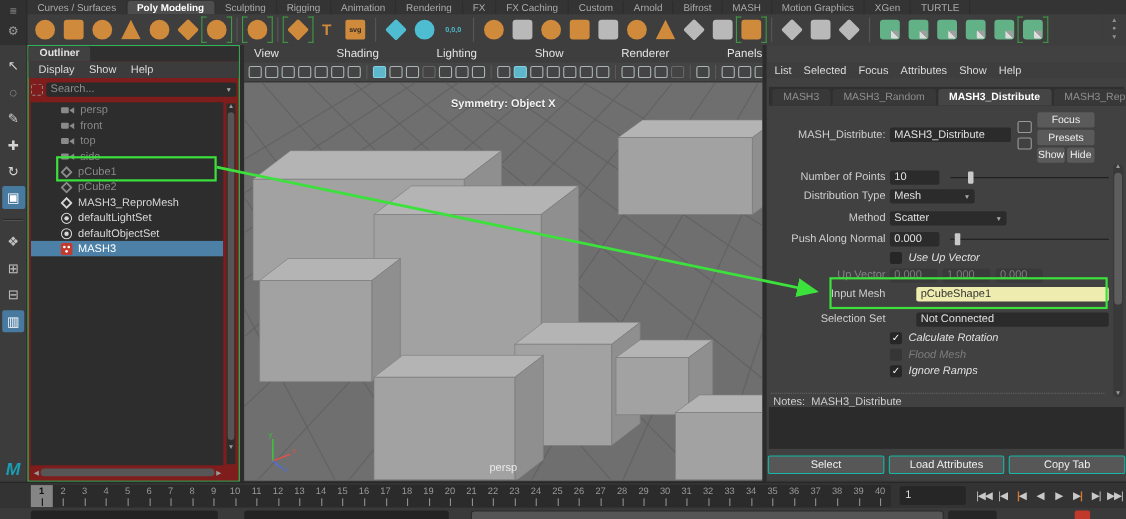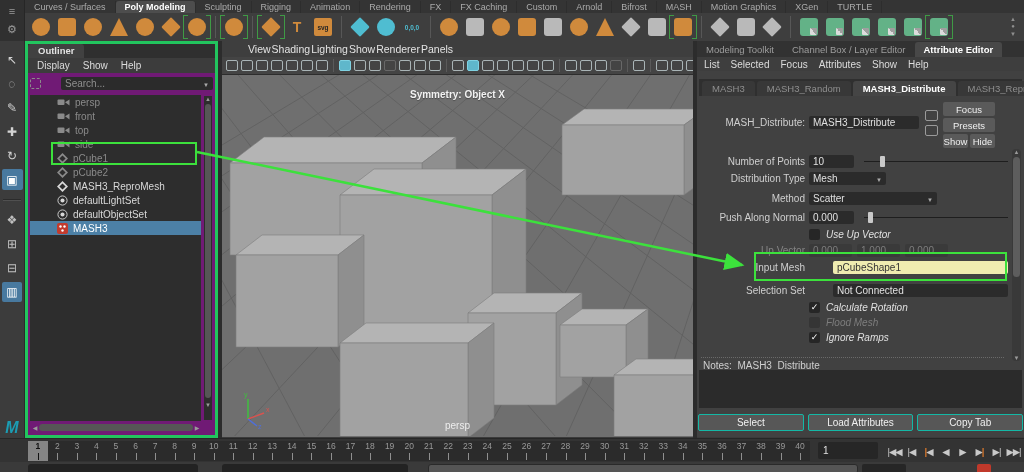--- a/index.html
+++ b/index.html
@@ -40,45 +40,45 @@
   .tb-div{margin:9px 3px;border-top:1px solid #2b2b2b;border-bottom:1px solid #505050;}
   #layouts{display:flex;flex-direction:column;align-items:center;gap:4px;}
   .layout{width:20px;height:20px;display:flex;align-items:center;justify-content:center;color:#c0c0c0;font-size:12px;border-radius:2px;}
   .layout.active{background:#48799f;color:#fff;}
   #maya-logo{position:absolute;bottom:1px;left:0;right:0;text-align:center;font-size:16px;font-weight:bold;font-style:italic;color:#1b9db4;}
 
   
   .vsplit{position:absolute;top:41px;bottom:34px;width:4px;background:#2c2c2c;}
 
   
-  #outliner{position:absolute;left:25px;top:41px;width:193px;bottom:34px;background:#701a75;border:3px solid #22c55e;}
+  #outliner{position:absolute;left:25px;top:41px;width:193px;bottom:34px;background:#7f1d1d;border:1px solid #22c55e;}
   .otl-tabstrip{height:14px;background:#2f2f2f;display:flex;}
   .otl-tab{padding:1px 10px;background:#414141;color:#e2e2e2;font-size:9.5px;font-weight:bold;border-radius:3px 3px 0 0;}
   .otl-menus{height:15px;background:#3c3c3c;display:flex;align-items:center;gap:13px;padding-left:9px;color:#dcdcdc;font-size:10px;}
   .otl-search{position:absolute;left:2px;right:2px;top:32px;height:15px;display:flex;align-items:center;gap:3px;}
   .otl-sicon{width:11px;height:11px;border:1px dashed #8a8a8a;border-radius:2px;flex:none;}
-  .otl-sfield{flex:1;height:13px;background:#2b2b2b;border-radius:2px;display:flex;align-items:center;padding:0 4px;color:#8f8f8f;margin-left:17px;}
+  .otl-sfield{flex:1;height:13px;background:#2b2b2b;border-radius:2px;display:flex;align-items:center;padding:0 4px;color:#8f8f8f;}
   .otl-sfield .dd{margin-left:auto;}
   .dd::after{content:"▼";font-size:6px;color:#aaa;}
   .otl-tree{position:absolute;left:2px;right:14px;top:51px;bottom:14px;background:#2d2d2d;overflow:hidden;}
   .otl-row{height:14px;display:flex;align-items:center;gap:5px;padding-left:27px;color:#d8d8d8;white-space:nowrap;}
   .otl-row.dim{color:#8a8a8a;}
   .otl-row.selected{background:#4c80a6;color:#fff;}
   .oicon{display:flex;align-items:center;flex:none;}
   .otl-vscroll{position:absolute;right:3px;top:52px;bottom:15px;width:8px;background:#2d2d2d;}
   .otl-vscroll .thumb{position:absolute;left:1px;right:1px;top:8px;bottom:22px;background:#565656;border-radius:4px;}
   .otl-vscroll .arr{position:absolute;left:0;right:0;text-align:center;font-size:6px;color:#9a9a9a;}
   .otl-vscroll .arr.up{top:0;} .otl-vscroll .arr.down{bottom:12px;}
   .otl-hscroll{position:absolute;left:3px;right:14px;bottom:3px;height:9px;display:flex;align-items:center;}
   .otl-hscroll .harr{font-size:6px;color:#9a9a9a;width:8px;text-align:center;}
   .otl-hscroll .hthumb{flex:1;height:7px;background:#565656;border-radius:4px;}
 
   
   #viewport{position:absolute;left:222px;top:41px;width:471px;bottom:35px;background:#434343;}
-  .vp-menus{height:16px;display:flex;align-items:center;gap:1px;padding-left:26px;background:#3e3e3e;color:#e3e3e3;font-size:10.5px;}
+  .vp-menus{height:16px;display:flex;align-items:center;gap:15px;padding-left:9px;background:#3e3e3e;color:#e3e3e3;font-size:10.5px;justify-content:space-between;}
   .vp-icons{height:18px;background:#444444;border-bottom:1px solid #2d2d2d;display:flex;align-items:center;gap:3px;padding-left:4px;overflow:hidden;}
   .vicon{width:12px;height:11px;border:1px solid #a9b4b6;border-radius:2px;flex:none;}
   .vicon.sel{background:#5fb7cb;border-color:#7fd2e2;}
   .vicon.dim{border-color:#686868;}
   .vicon-sep{width:1px;height:13px;background:#5a5a5a;margin:0 2px;flex:none;}
   .vp-scene{position:absolute;left:0;right:0;top:34px;bottom:0;background:#6f6f6f;overflow:hidden;}
   #scene-svg{position:absolute;left:0;top:0;}
   .hud{position:absolute;top:14px;left:0;right:0;text-align:center;color:#f2f2f2;font-weight:bold;font-size:10px;text-shadow:0 1px 1px #00000055;}
   .cam{position:absolute;bottom:6px;left:0;right:0;text-align:center;color:#ededed;font-size:10px;}
   .gizmo{position:absolute;left:8px;bottom:8px;}
@@ -536,25 +536,20 @@
         <line x1="18" y1="30" x2="34" y2="24" stroke="#d9534f" stroke-width="1.5"></line>
         <line x1="18" y1="30" x2="27" y2="37" stroke="#4f6fd9" stroke-width="1.5"></line>
         <text x="14" y="8" fill="#3fbf3f" font-size="7">y</text>
         <text x="36" y="23" fill="#d9534f" font-size="7">x</text>
         <text x="28" y="40" fill="#4f6fd9" font-size="7">z</text>
       </svg>
     </div>
   </div>
 
   <div id="attr">
-    <div class="ae-ptabs" id="ae-ptabs">
-        <div class="ae-ptab">Modeling Toolkit</div>
-        <div class="ae-ptab">Channel Box / Layer Editor</div>
-        <div class="ae-ptab active">Attribute Editor</div>
-      </div>
     <div class="ae-menus" id="ae-menus">
         <span>List</span>
         <span>Selected</span>
         <span>Focus</span>
         <span>Attributes</span>
         <span>Show</span>
         <span>Help</span>
       </div>
     <div class="ae-ntabs" id="ae-ntabs">
         <div class="ae-ntab">MASH3</div>
@@ -585,21 +580,21 @@
     <div class="arow" style="top:130px">
       <span class="albl">Distribution Type</span>
       <div class="adrop" style="width:77px">
         <span>Mesh</span>
           <span class="dd"></span>
       </div>
     </div>
 
     <div class="arow" style="top:150px">
       <span class="albl">Method</span>
-      <div class="adrop" style="width:128px">
+      <div class="adrop" style="width:106px">
         <span>Scatter</span>
           <span class="dd"></span>
       </div>
     </div>
 
     <div class="arow" style="top:169px">
       <span class="albl">Push Along Normal</span>
       <div class="afield w45">0.000</div>
       <div class="aslider">
           <div class="ahandle" style="left:4px"></div>

